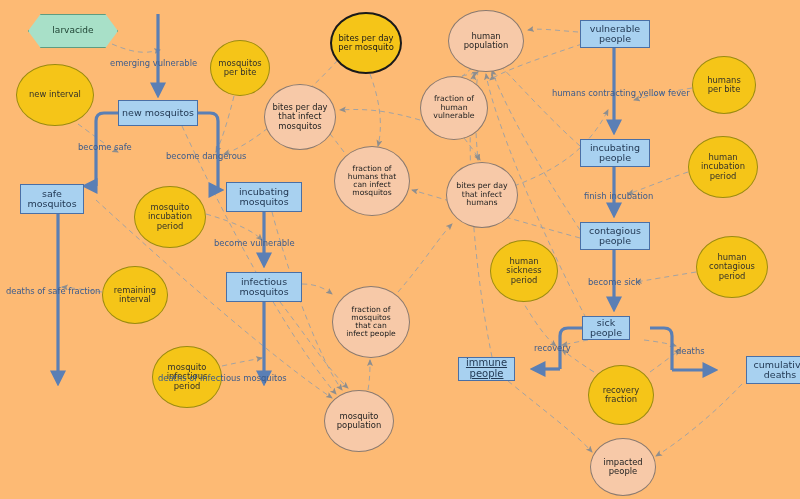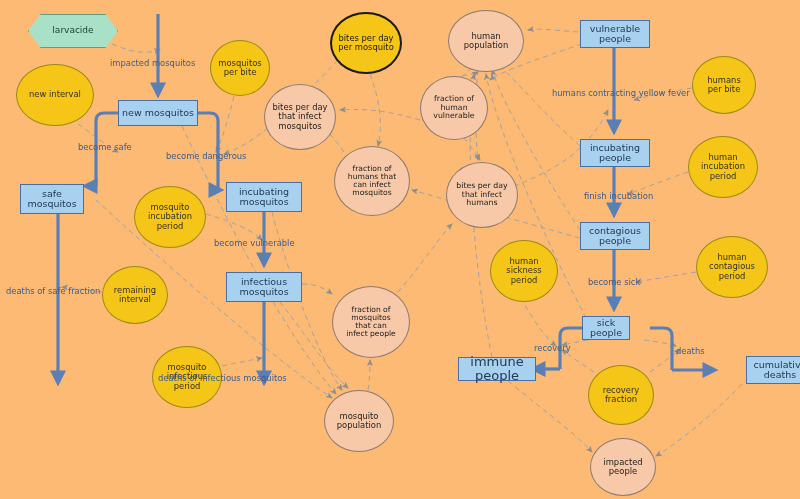--- a/index.html
+++ b/index.html
@@ -294,34 +294,34 @@
 
     <div class="node stock" style="left:580px; top:222px; width:70px; height:28px;">contagious
 people</div>
 
     <div class="node param" style="left:696px; top:236px; width:72px; height:62px;">human
 contagious
 period</div>
 
     <div class="node stock" style="left:582px; top:316px; width:48px; height:24px;">sick people</div>
 
-    <div class="node stock" style="left:458px; top:357px; width:78px; height:24px; font-size:13px;">immune people</div>
+    <div class="node stock" style="left:458px; top:357px; width:57px; height:24px; font-size:10px;text-decoration:underline;">immune people</div>
 
     <div class="node param" style="left:588px; top:365px; width:66px; height:60px;">recovery
 fraction</div>
 
     <div class="node stock" style="left:722px; top:356px; width:68px; height:28px;margin-left:24px;">cumulative
 deaths</div>
 
     <div class="node aux" style="left:590px; top:438px; width:66px; height:58px;">impacted
 people</div>
 
   </div>
 
-  <div class="flow-label" style="left:110px; top:58px;">impacted mosquitos</div>
+  <div class="flow-label" style="left:110px; top:58px;">emerging vulnerable</div>
   <div class="flow-label" style="left:78px; top:142px;">become safe</div>
   <div class="flow-label" style="left:166px; top:151px;">become dangerous</div>
   <div class="flow-label" style="left:214px; top:238px;">become vulnerable</div>
   <div class="flow-label" style="left:6px; top:286px;">deaths of safe fraction</div>
   <div class="flow-label" style="left:158px; top:353px;margin-top:20px;">deaths of infectious mosquitos</div>
   <div class="flow-label" style="left:552px; top:88px;">humans contracting yellow fever</div>
   <div class="flow-label" style="left:584px; top:191px;">finish incubation</div>
   <div class="flow-label" style="left:588px; top:277px;">become sick</div>
   <div class="flow-label" style="left:534px; top:343px;">recovery</div>
   <div class="flow-label" style="left:676px; top:346px;">deaths</div>

